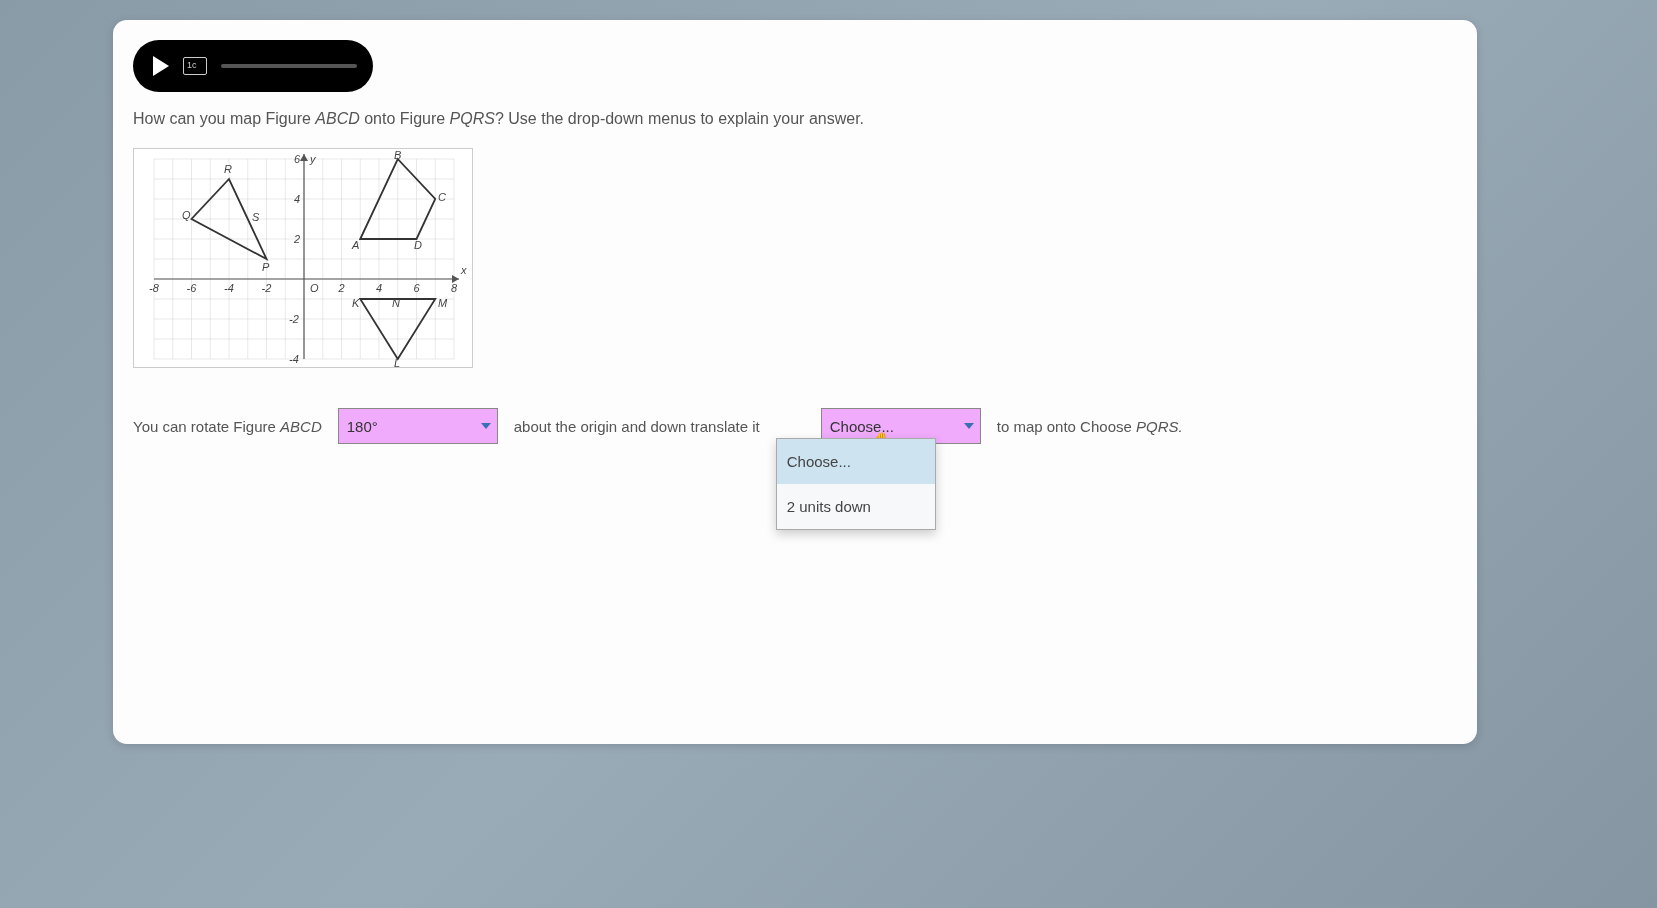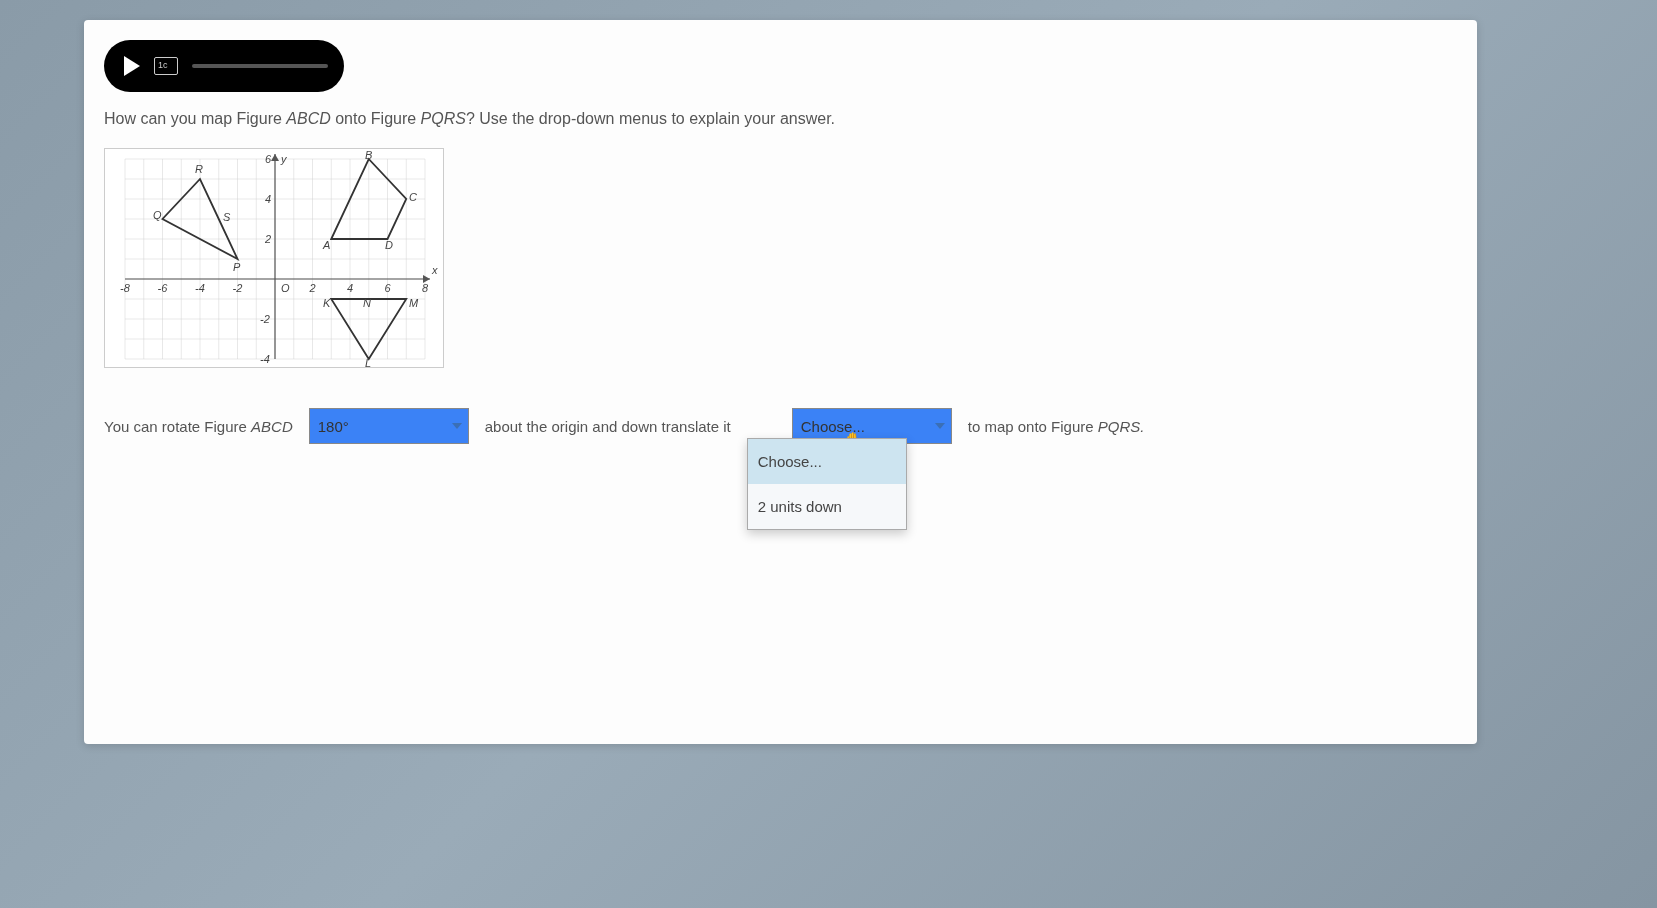--- a/index.html
+++ b/index.html
@@ -6,24 +6,24 @@
   body {
     font-family: Arial, Helvetica, sans-serif;
     background: linear-gradient(135deg, #8a9ba8 0%, #9aabb8 50%, #8595a2 100%);
     min-height: 908px;
     width: 1657px;
     padding: 10px 0;
     overflow: hidden;
   }
   .content-card {
     background: #fdfdfd;
-    margin: 10px 180px 10px 84px;
+    margin: 10px 180px 10px 113px;
     padding: 20px 20px 300px 20px;
     box-shadow: 0 2px 8px rgba(0,0,0,0.15);
-    border-radius: 4px;
+    border-radius: 14px;
     position: relative;
   }
   .video-pill {
     background: #000;
     border-radius: 26px;
     width: 240px;
     height: 52px;
     display: flex;
     align-items: center;
     padding: 0 16px;
@@ -74,21 +74,21 @@
   .answer-row {
     display: flex;
     align-items: center;
     flex-wrap: wrap;
     gap: 16px;
     color: #555;
     font-size: 15px;
   }
   .dropdown {
     border: 1px solid #888;
-    background: #3b82f6;
+    background: #f0abfc;
     padding: 4px 22px 4px 8px;
     font-size: 15px;
     color: #333;
     height: 36px;
     position: relative;
     display: inline-flex;
     align-items: center;
     min-width: 160px;
     cursor: pointer;
   }
@@ -242,16 +242,16 @@
     <span class="dropdown-wrap">
       <span class="dropdown" style="position:relative;">
         <span>Choose...</span>
         <span class="cursor-hand">✋</span>
       </span>
       <div class="dropdown-list">
         <div class="dd-item highlight">Choose...</div>
         <div class="dd-item">2 units down</div>
       </div>
     </span>
-    <span><span> to map onto Figure </span><em>PQRS.</em></span>
+    <span><span> to map onto Choose </span><em>PQRS.</em></span>
   </div>
 
 </div>
 
 </body></html>

